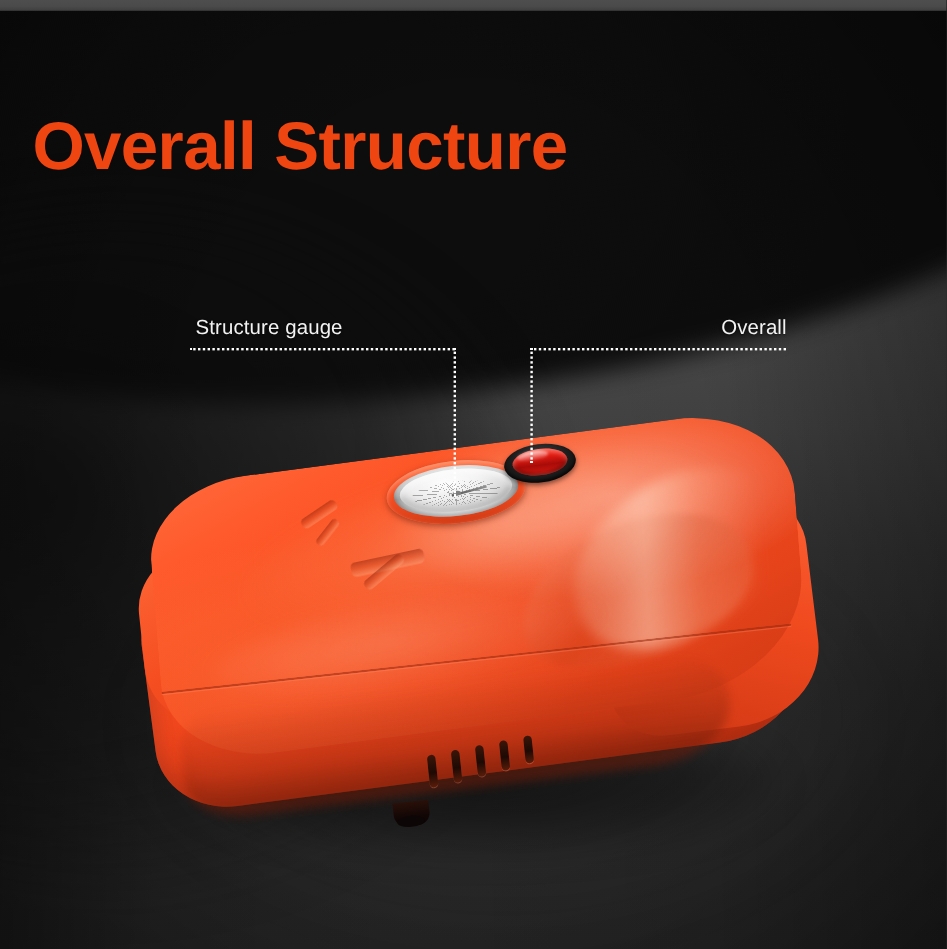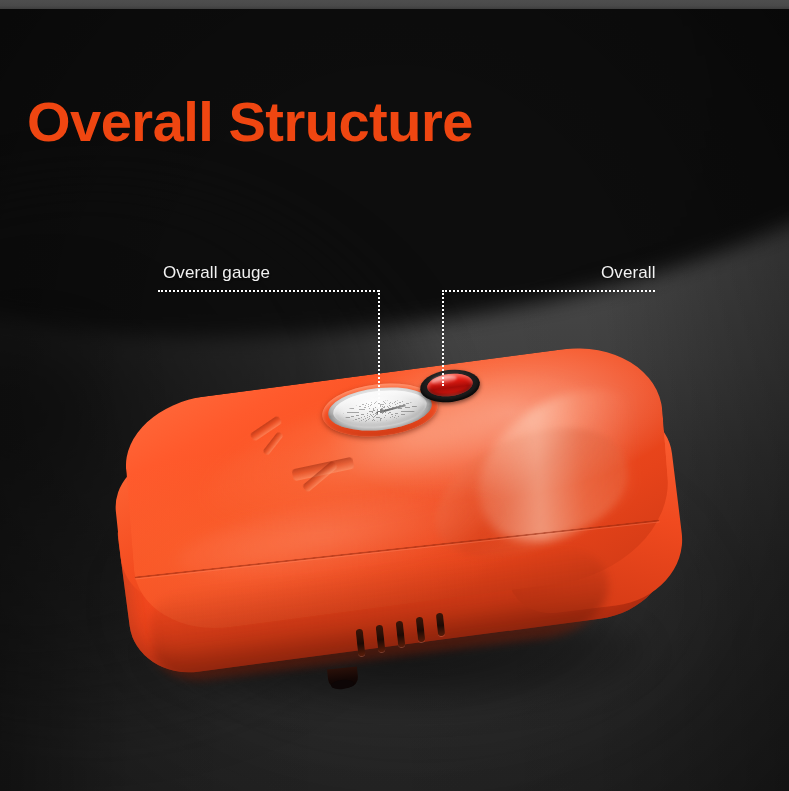--- a/index.html
+++ b/index.html
@@ -468,21 +468,21 @@
       <div id="gauge-needle"></div>
       <div id="gauge-hub"></div>
     </div>
     <div id="gauge-glass"></div>
 
     <div id="switch-housing"></div>
     <div id="switch-button"></div>
     <div id="switch-gloss"></div>
   </div>
 
-  <div class="callout-label" id="label-pressure-gauge">Overall gauge</div>
+  <div class="callout-label" id="label-pressure-gauge">Structure gauge</div>
   <div class="leader-h" id="leader-pg-h"></div>
   <div class="leader-v" id="leader-pg-v"></div>
 
   <div class="callout-label" id="label-switch">Overall</div>
   <div class="leader-h" id="leader-sw-h"></div>
   <div class="leader-v" id="leader-sw-v"></div>
 
 </div>
 
 </body></html>

